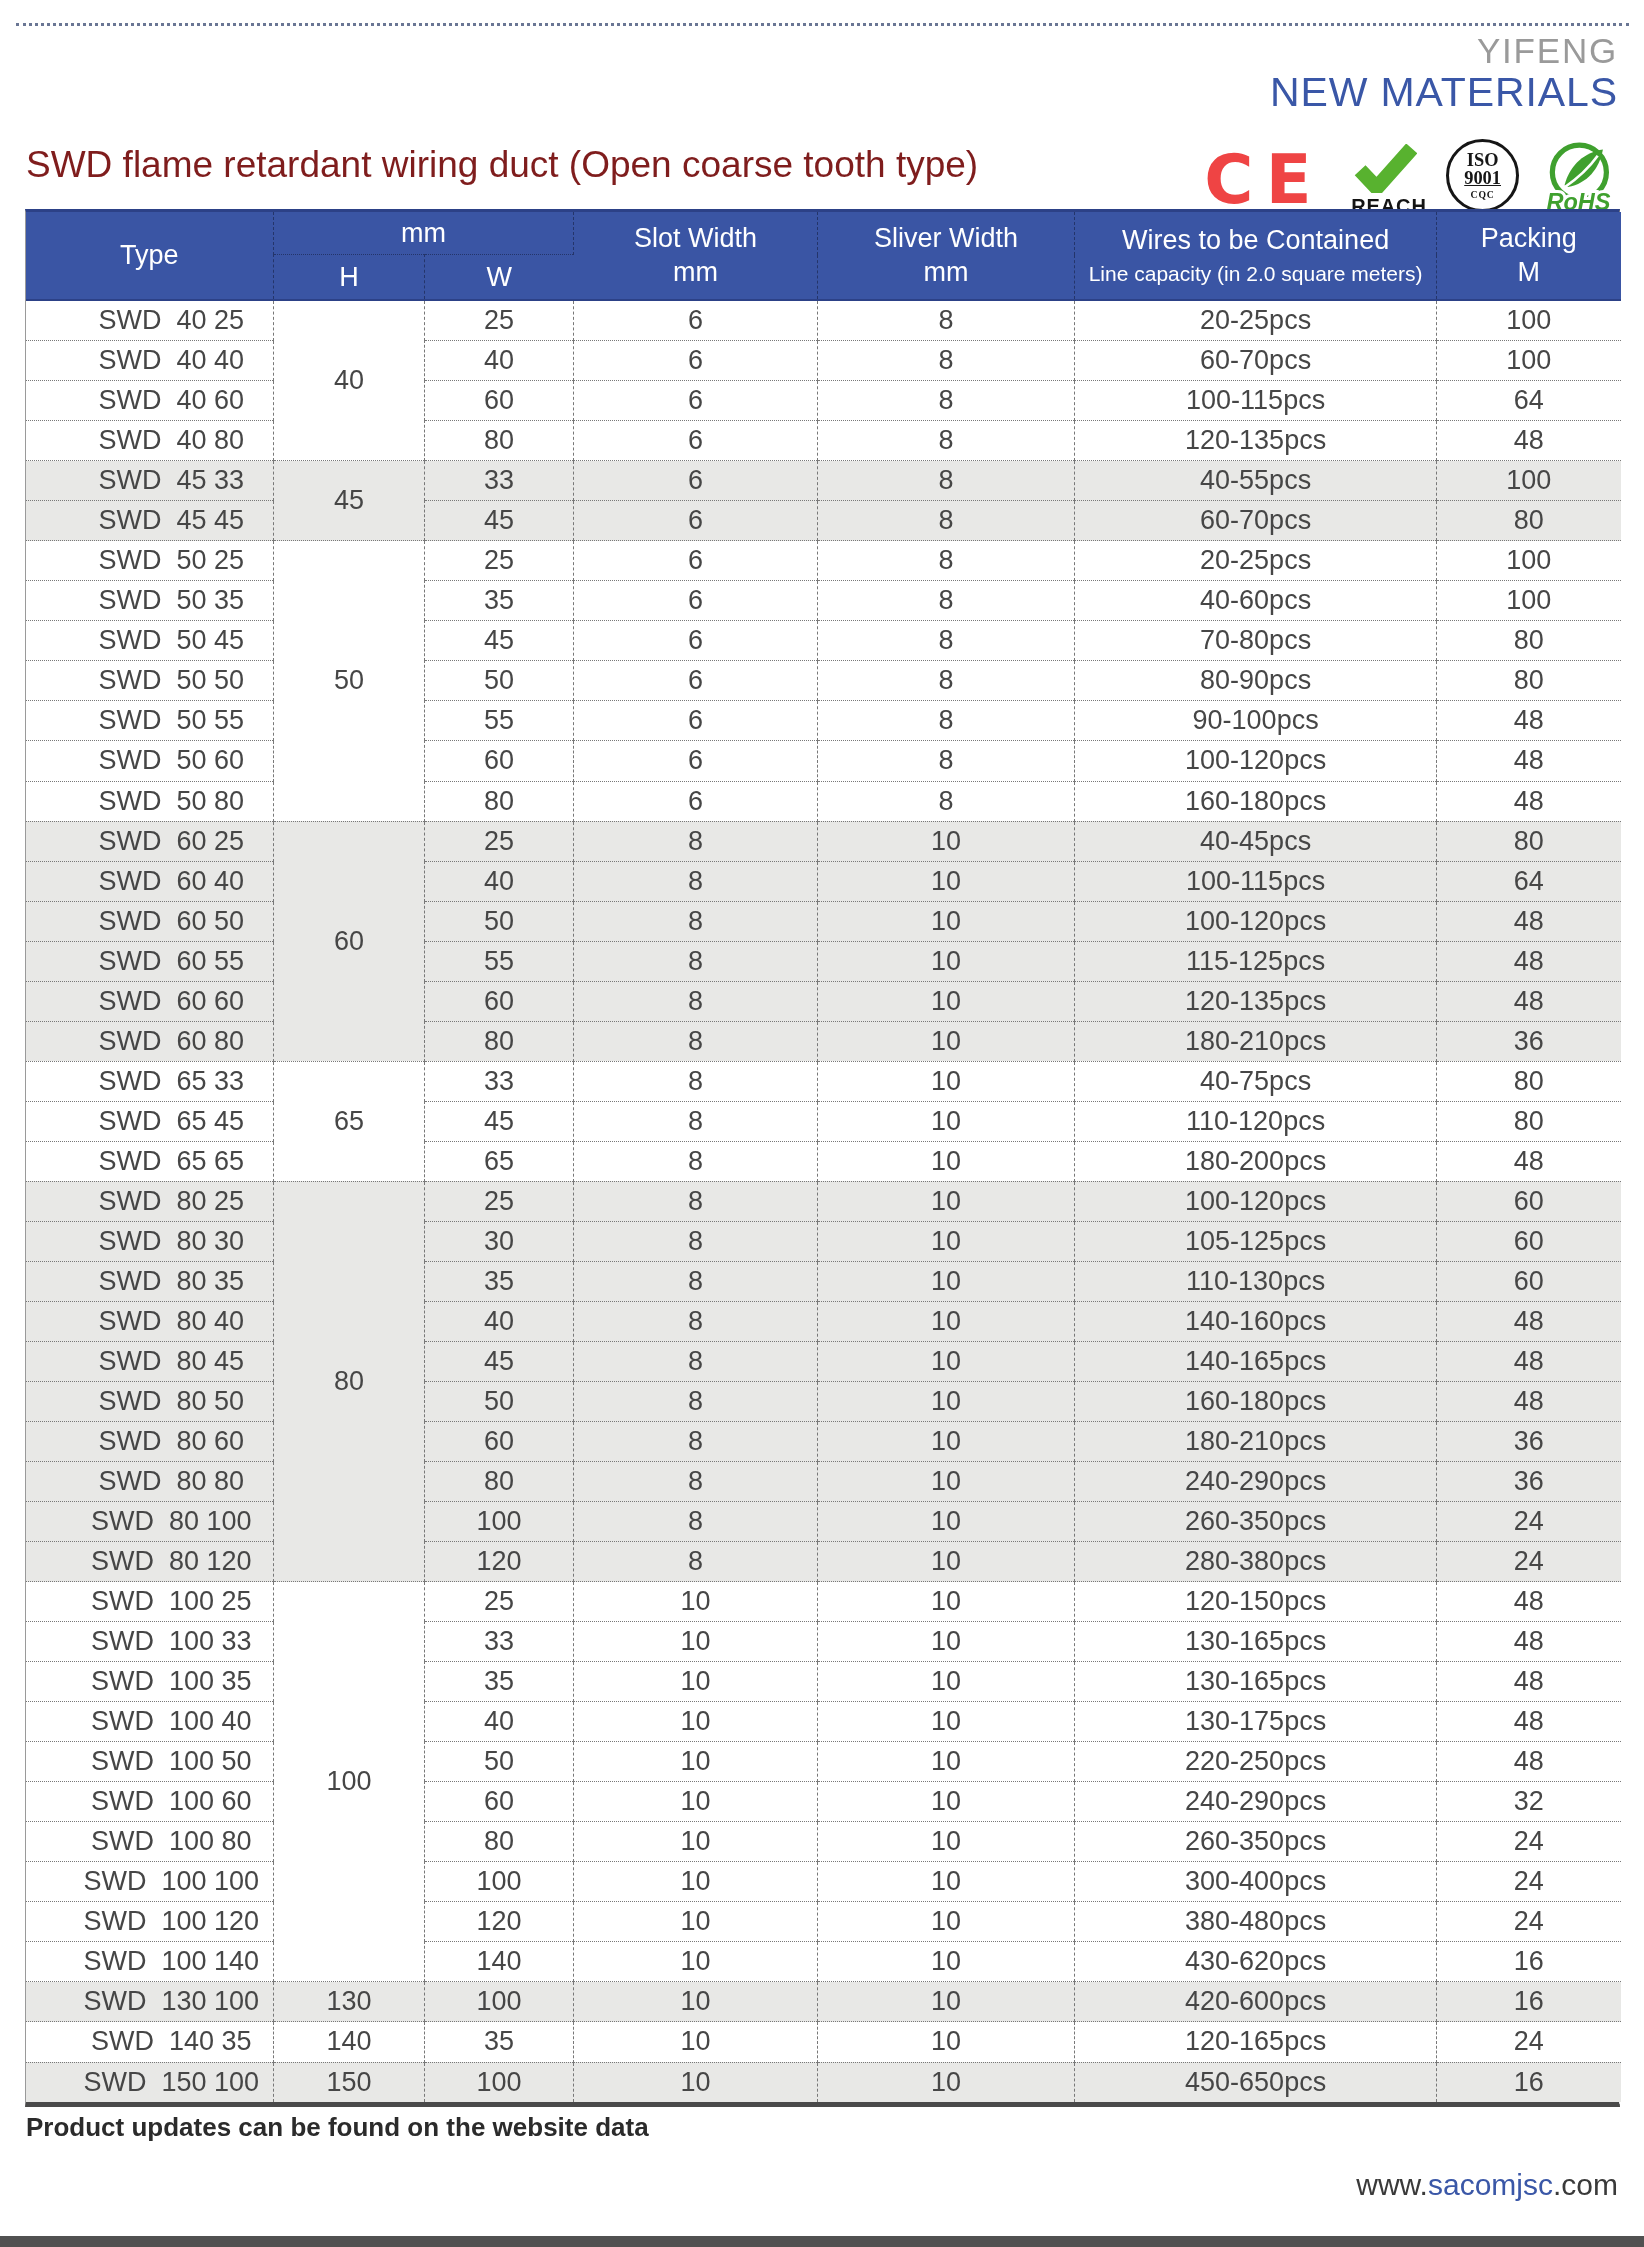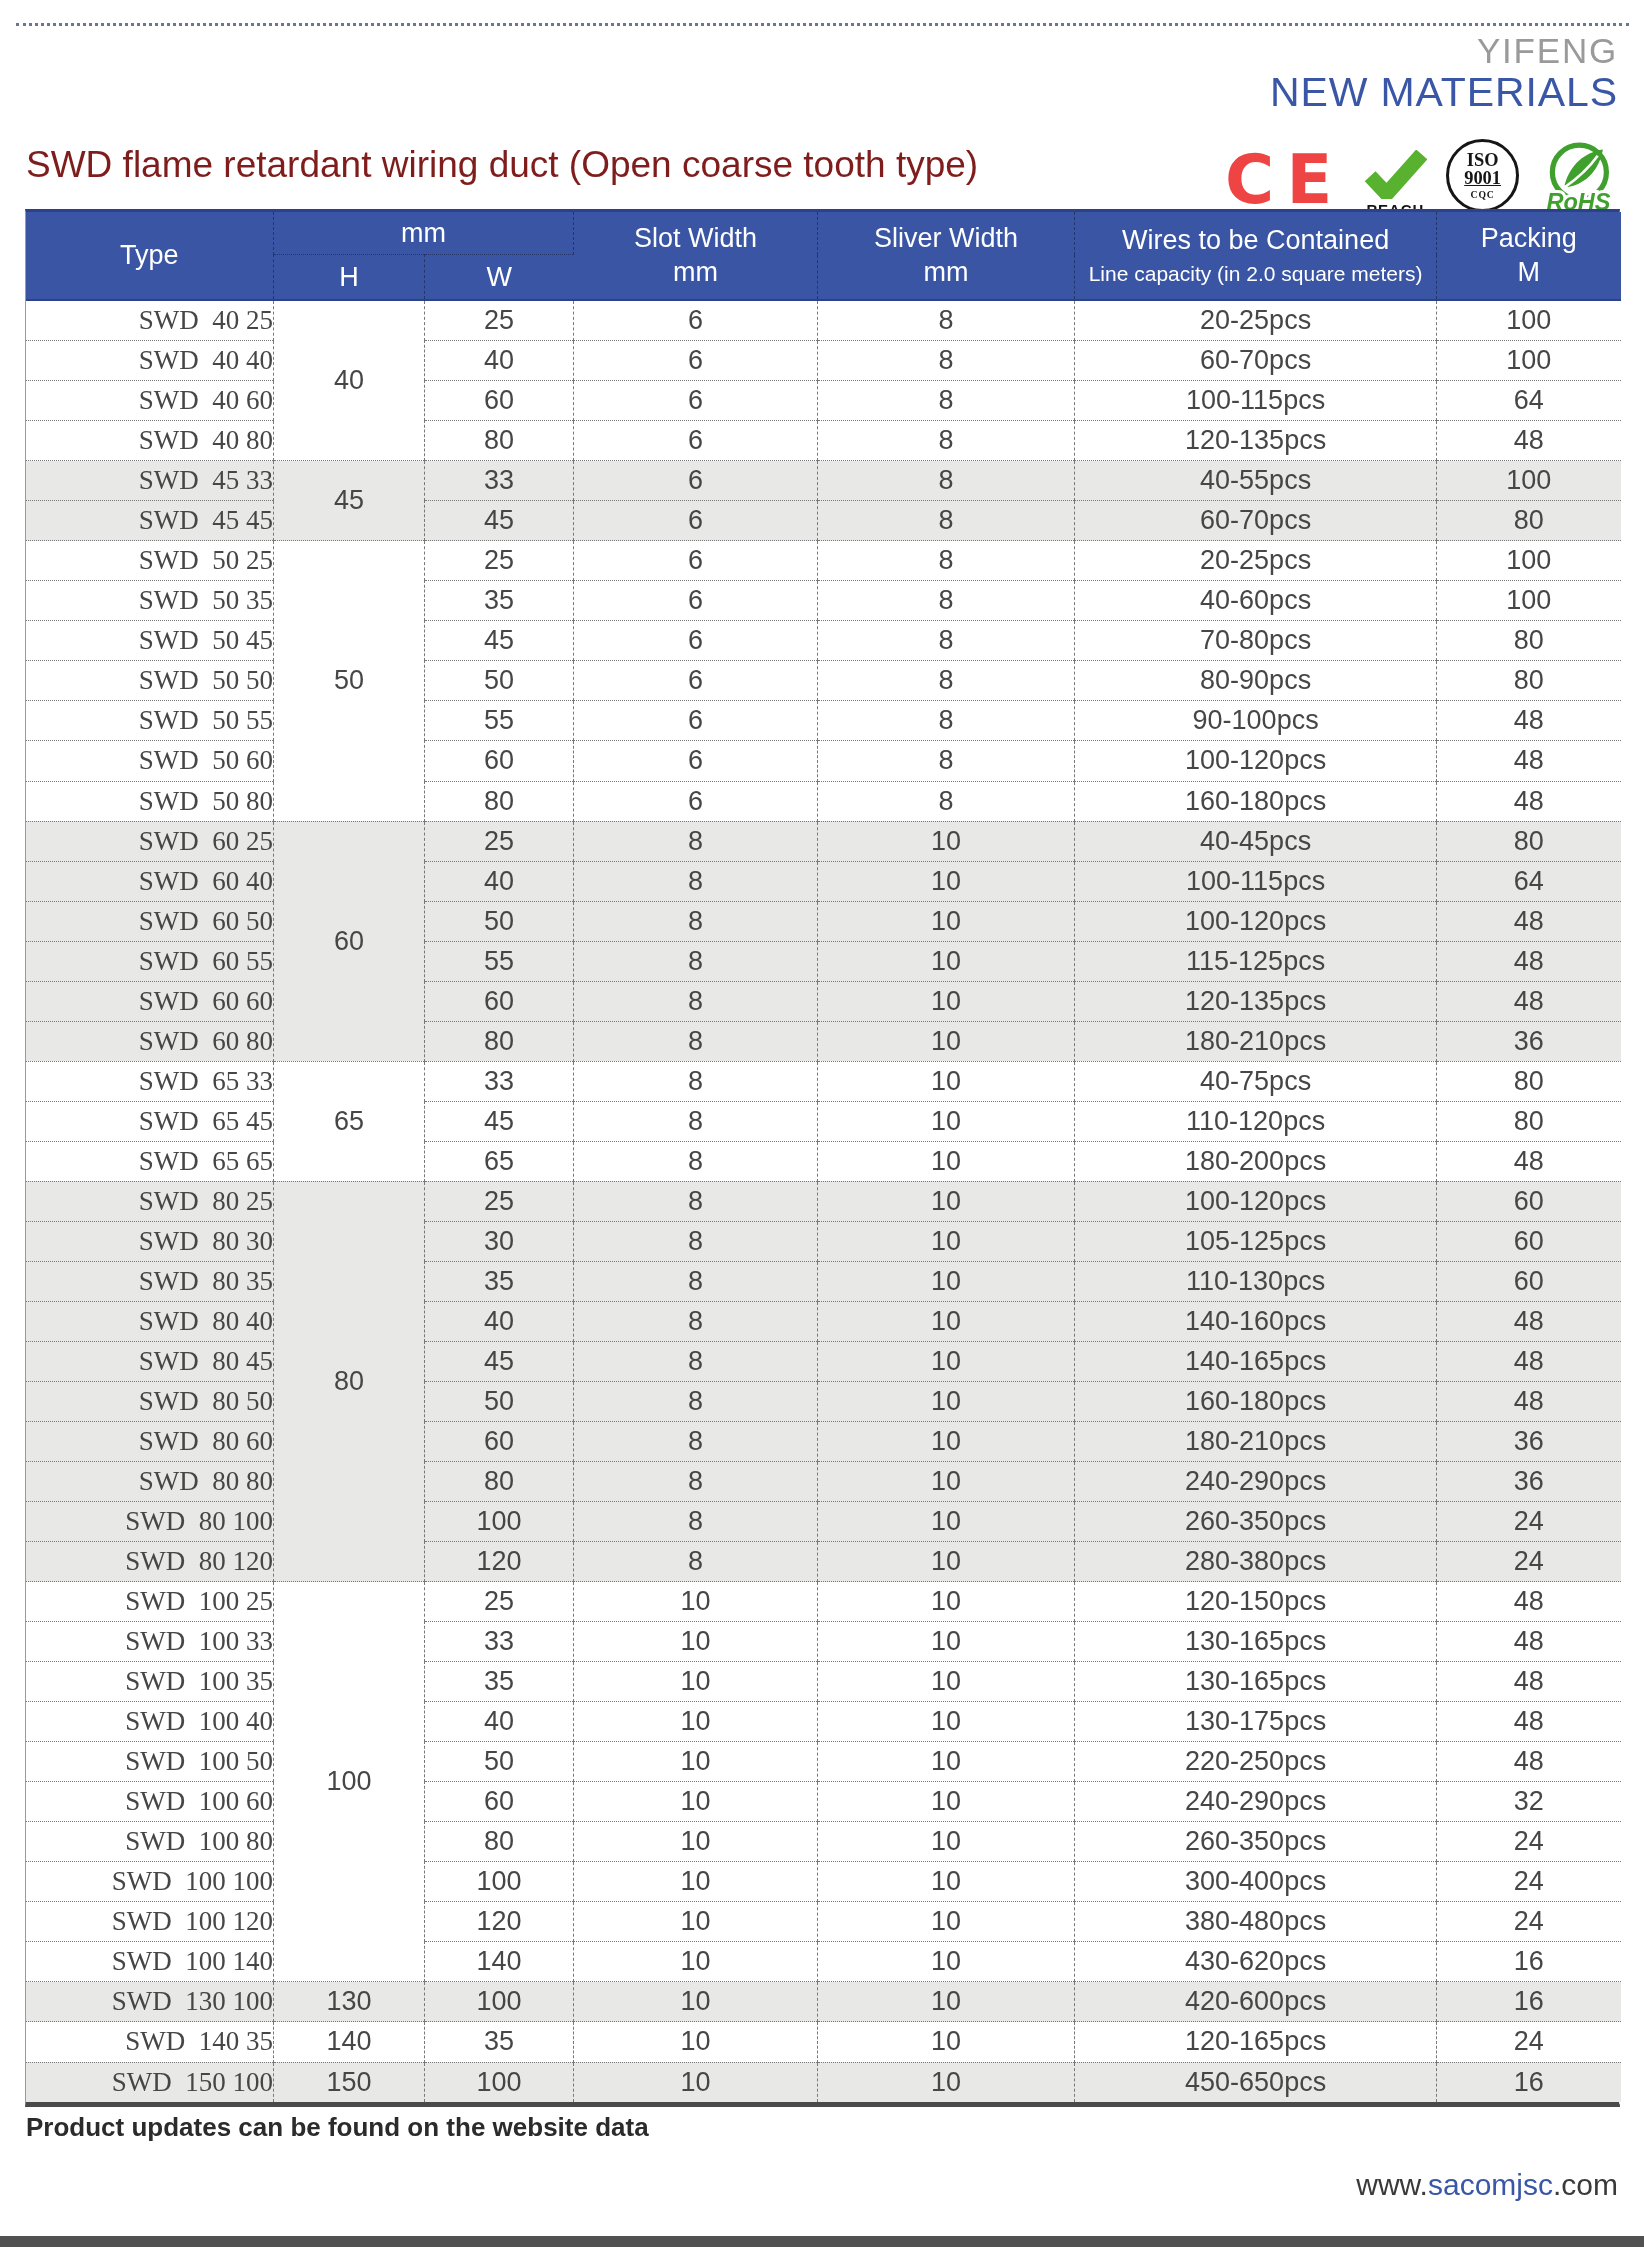--- a/index.html
+++ b/index.html
@@ -19,21 +19,21 @@
   .brand-1 { font-size:35px; color:#9a9a9a; letter-spacing:1.8px; }
   .brand-2 { font-size:41px; color:#3a57a7; letter-spacing:0.9px;text-align:right; }
 
   
   .certs { position:absolute; top:111px; right:24.6px; display:flex; align-items:flex-end; gap:19.3px; }
   .ce-mark {
     font-family:"DejaVu Sans", sans-serif; font-weight:bold; font-size:67px;
     letter-spacing:12.3px; color:#ef4444; line-height:1; padding-bottom:3.5px;margin-top:36px;
   }
   .reach { display:flex; flex-direction:column; align-items:center; }
-  .reach-label { font-size:15px; font-weight:bold; color:#141414; margin-top:-1.8px; letter-spacing:0.9px; }
+  .reach-label { font-size:20px; font-weight:bold; color:#141414; margin-top:-1.8px; letter-spacing:0.9px;margin-left:8px; }
   .iso-badge {
     width:67px; height:67px; border:3.5px solid #161616; border-radius:50%;
     display:flex; flex-direction:column; align-items:center; justify-content:center;
     font-family:"Liberation Serif", serif; color:#161616; line-height:0.95; margin-bottom:5.3px;
   }
   .iso-line1 { font-size:18.4px; font-weight:bold; }
   .iso-line2 { font-size:18.4px; font-weight:bold;text-decoration:underline; }
   .iso-sub { font-size:9.7px; font-weight:bold; letter-spacing:0.9px; margin-top:2.6px; }
   .rohs { display:flex; flex-direction:column; align-items:center; }
 
@@ -62,21 +62,21 @@
   .th-line { display:block; line-height:1.25; }
   .th-small { display:block; font-size:21px; line-height:1.3; margin-top:1.8px; }
 
   tbody td {
     font-size:27px; color:#464646; text-align:center; vertical-align:middle;
     padding:0; background:#ffffff;
     border-top:1.8px dotted #787878; border-right:1.8px dashed #787878;
   }
   tbody td.col-packing { border-right:none; }
   tbody tr.shaded td { background:#e8e8e6; }
-  td.col-type { text-align:right; padding-left:44px; white-space:pre;font-family:Liberation Serif, serif; }
+  td.col-type { text-align:center; padding-left:44px; white-space:pre; }
 
   
   .footer-note { position:absolute; top:2112px; left:26px; font-size:26px; font-weight:bold; color:#2b2b2b; }
   .website { position:absolute; top:2168px; right:26px; font-size:30px; color:#3a3a3a; }
   .website .domain { color:#3a57a7; }
   .bottom-bar { position:absolute; left:0; bottom:0; width:1644px; height:11.4px; background:#515151; }
 </style>
 </head>
 <body>
 

